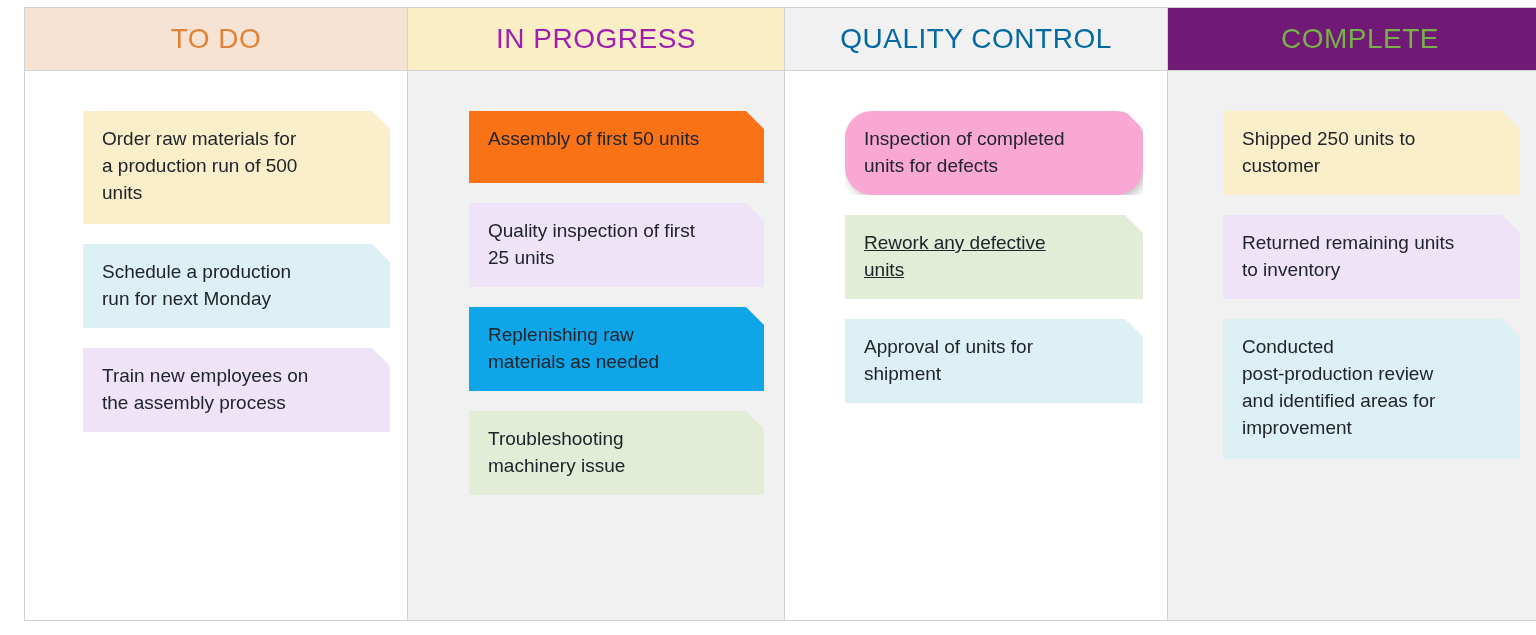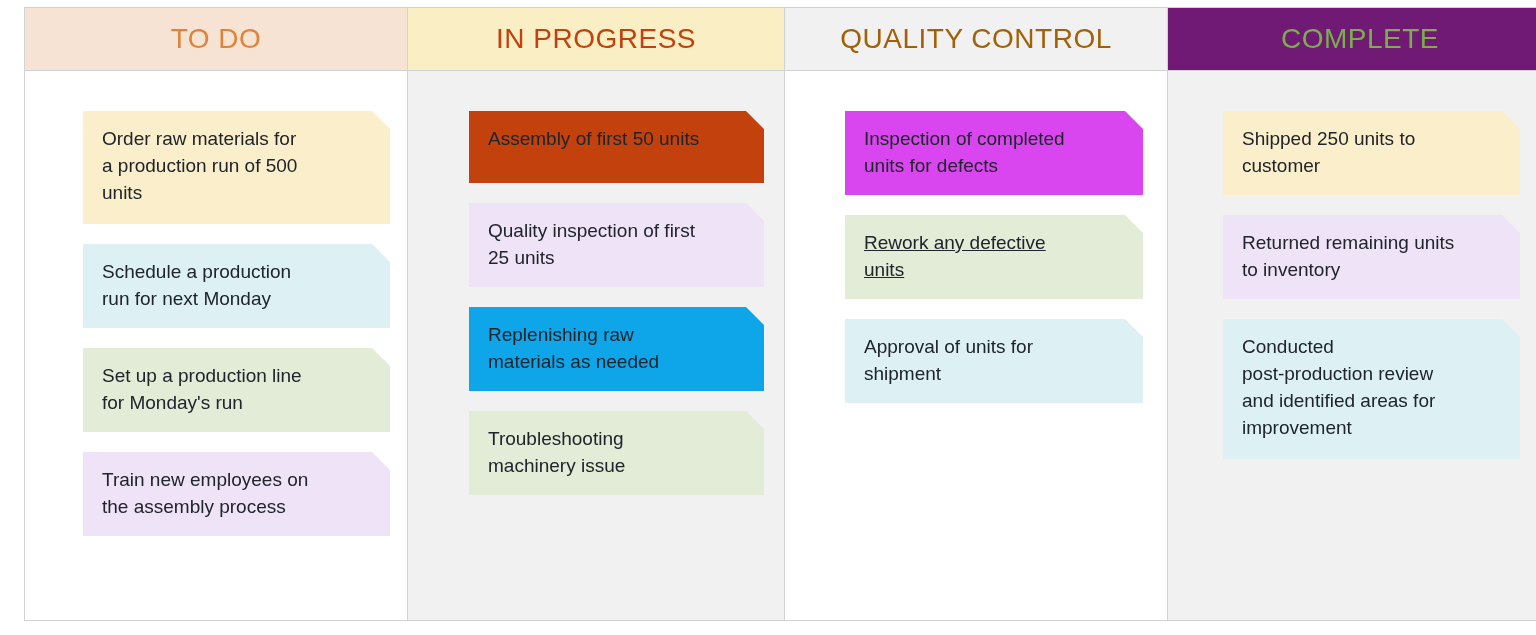--- a/index.html
+++ b/index.html
@@ -116,64 +116,60 @@
         <div class="cards">
             <div class="card" style="background: rgb(251, 239, 203); min-height: 113px;">
               <span class="card-text">Order raw materials for
 a production run of 500
 units</span>
             </div>
             <div class="card" style="background: rgb(221, 241, 244); min-height: 84px;">
               <span class="card-text">Schedule a production
 run for next Monday</span>
             </div>
-            <div class="card" style="background: rgb(226, 236, 215); min-height: 84px;">
-              <span class="card-text">Set up a production line
-for Monday's run</span>
-            </div>
             <div class="card" style="background: rgb(239, 228, 247); min-height: 84px;">
               <span class="card-text">Train new employees on
 the assembly process</span>
             </div>
           </div>
       </div>
     </div>
 
     <div class="column c1">
       <div class="col-header" style="background: rgb(250, 238, 196);">
-        <span class="col-header-title" style="color: #c2410c;">IN PROGRESS</span>
+        <span class="col-header-title" style="color: #a21caf;">IN PROGRESS</span>
       </div>
       <div class="col-body" style="background: rgb(241, 241, 241);">
         <div class="cards">
-            <div class="card" style="background: #c2410c; min-height: 72px;">
+            <div class="card" style="background: #f97316; min-height: 72px;">
               <span class="card-text">Assembly of first 50 units</span>
             </div>
             <div class="card" style="background: rgb(239, 228, 247); min-height: 84px;">
               <span class="card-text">Quality inspection of first
 25 units</span>
             </div>
             <div class="card" style="background: #0ea5e9; min-height: 84px;">
               <span class="card-text">Replenishing raw
 materials as needed</span>
             </div>
             <div class="card" style="background: rgb(226, 236, 215); min-height: 84px;">
               <span class="card-text">Troubleshooting
 machinery issue</span>
             </div>
           </div>
       </div>
     </div>
 
     <div class="column c2">
       <div class="col-header" style="background: rgb(241, 241, 241);">
-        <span class="col-header-title" style="color: #a16207;">QUALITY CONTROL</span>
+        <span class="col-header-title" style="color: #0369a1;">QUALITY CONTROL</span>
       </div>
       <div class="col-body" style="background: rgb(255, 255, 255);">
         <div class="cards">
-            <div class="card" style="background: #d946ef; min-height: 84px;">
+            <div class="card" style="background: #f9a8d4; min-height: 84px; border-radius: 27px;">
               <span class="card-text">Inspection of completed
 units for defects</span>
             </div>
             <div class="card" style="background: rgb(226, 236, 215); min-height: 84px; text-decoration: underline;">
               <span class="card-text">Rework any defective
 units</span>
             </div>
             <div class="card" style="background: rgb(221, 241, 244); min-height: 84px;">
               <span class="card-text">Approval of units for
 shipment</span>

